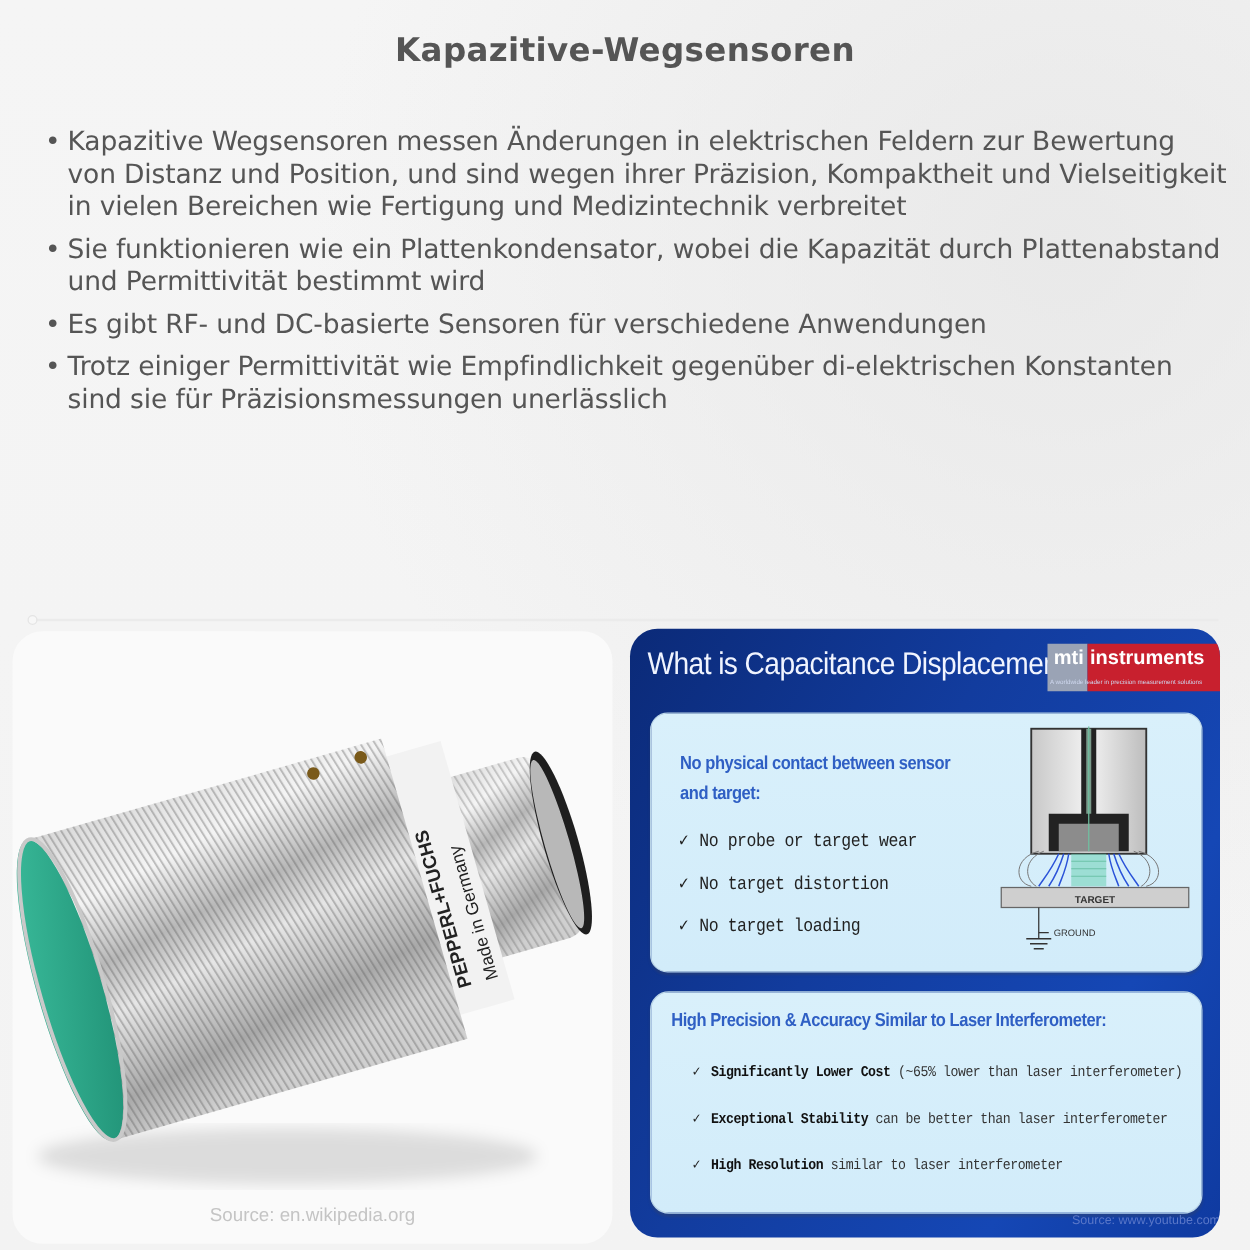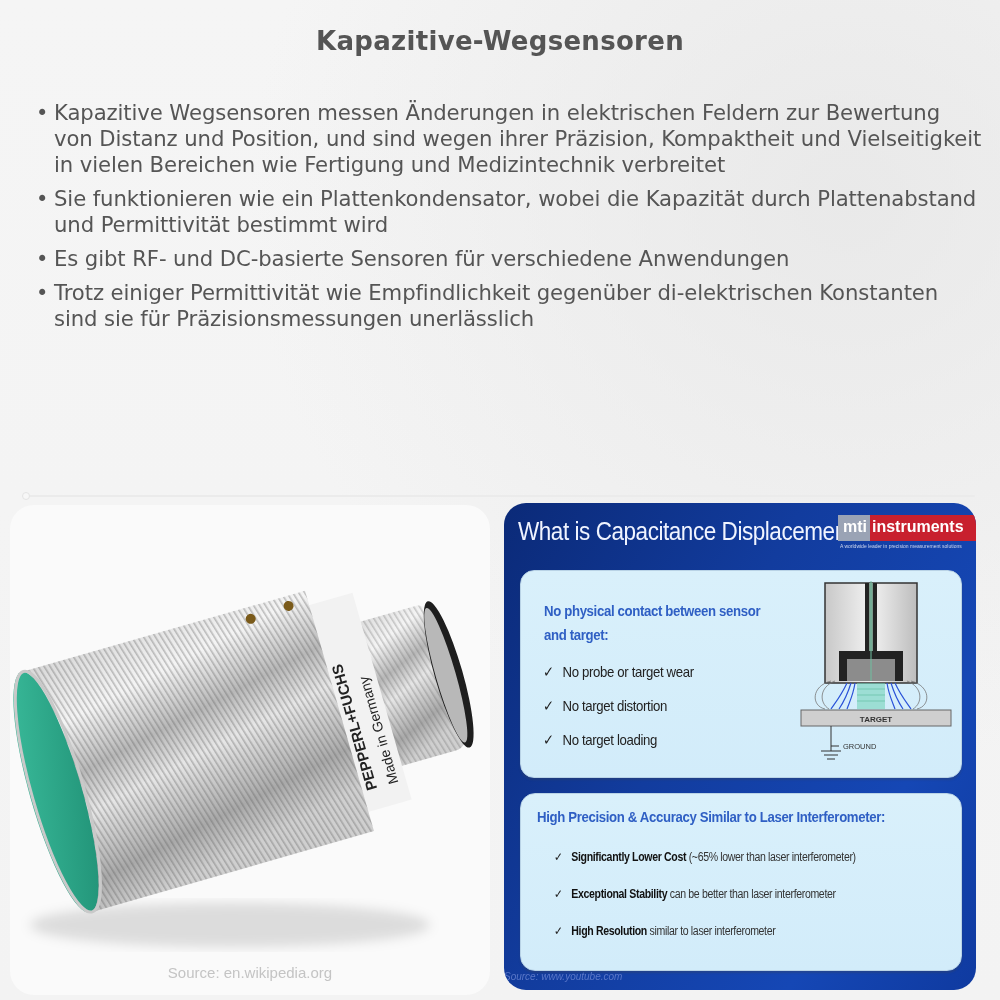--- a/index.html
+++ b/index.html
@@ -52,21 +52,21 @@
     position: absolute; top: 503px; left: 504px; width: 472px; height: 487px;
     border-radius: 22px; overflow: hidden;
     background: linear-gradient(120deg, #0b2a78 0%, #123c9e 40%, #1547b5 75%, #0f3aa0 100%);
   }
   .slide-title {
     position: absolute; top: 14px; left: 14px; font-size: 25px; color: #f0f4ff;
     font-family: "Liberation Sans", sans-serif; letter-spacing: -0.5px;
     transform: scaleX(0.9); transform-origin: left;
   }
   .logo {
-    position: absolute; top: 12px; left: 334px; width: 146px; height: 26px;
+    position: absolute; top: 12px; left: 334px; width: 146px; height: 38px;
     display: flex; font-family: "Liberation Sans", sans-serif; font-weight: bold; font-size: 16px;
   }
   .logo .mti { background: #9aa3b5; color: #fff; padding: 3px 3px 0 5px; }
   .logo .inst { background: #c8202e; color: #ffffff; padding: 3px 6px 0 2px; flex: 1; }
   .logo-tag {
     position: absolute; top: 40px; left: 336px; font-size: 5px; color: #cfd8ef;
     font-family: "Liberation Sans", sans-serif;
   }
   .box {
     position: absolute; left: 16px; width: 442px;
@@ -76,31 +76,31 @@
   }
   .box1 { top: 67px; height: 208px; border-radius: 14px; }
   .box2 { top: 290px; height: 178px; border-radius: 15px; }
   .box-heading {
     position: absolute; color: #2f5fc4; font-weight: bold;
     font-family: "Liberation Sans", sans-serif; font-size: 15px; letter-spacing: -0.4px;
     transform: scaleX(0.88); transform-origin: left;
   }
   .box1 .box-heading { top: 28px; left: 23px; width: 250px; line-height: 24px; }
   .box2 .box-heading { top: 14px; left: 16px; white-space: nowrap; }
-  .check-list { position: absolute; list-style: none; font-family: Liberation Sans, sans-serif; }
+  .check-list { position: absolute; list-style: none; font-family: Liberation Mono, monospace; }
   .box1 .check-list { top: 92px; left: 22px; }
   .box1 .check-list li { font-size: 15px; color: #222; height: 34px; letter-spacing: -0.4px; transform: scaleX(0.88); transform-origin: left; white-space: nowrap; }
   .box2 .check-list { top: 56px; left: 33px; }
   .box2 .check-list li { font-size: 12px; color: #333; height: 37px; letter-spacing: -0.4px; transform: scaleX(0.88); transform-origin: left; white-space: nowrap; }
   .check-list .chk { margin-right: 10px; color: #222; }
   .check-list b { color: #111; }
   .diagram { position: absolute; left: 270px; top: 10px; }
   .source-right {
-    position: absolute; bottom: 8px; left: 0; width: 472px; text-align: left;
-    font-size: 10px; color: #5a77c8; font-family: "Liberation Sans", sans-serif; font-style: italic;
+    position: absolute; bottom: 8px; left: 0; width: 472px; text-align: right;
+    font-size: 10px; color: #5a77c8; font-family: "Liberation Sans", sans-serif;
   }
 </style>
 </head>
 <body>
 
 <h1 class="page-title">Kapazitive-Wegsensoren</h1>
 
 <ul class="bullets">
   <li><span class="dot">•</span><span>Kapazitive Wegsensoren messen Änderungen in elektrischen Feldern zur Bewertung von Distanz und Position, und sind wegen ihrer Präzision, Kompaktheit und Vielseitigkeit in vielen Bereichen wie Fertigung und Medizintechnik verbreitet</span></li>
   <li><span class="dot">•</span><span>Sie funktionieren wie ein Plattenkondensator, wobei die Kapazität durch Plattenabstand und Permittivität bestimmt wird</span></li>

